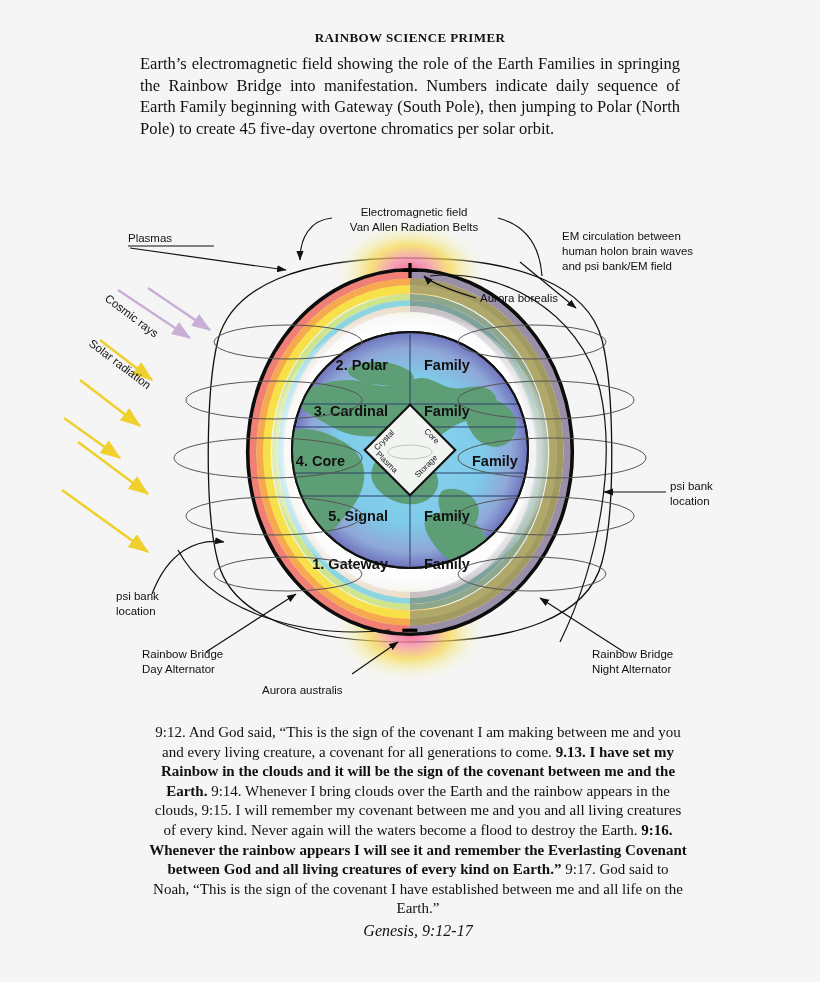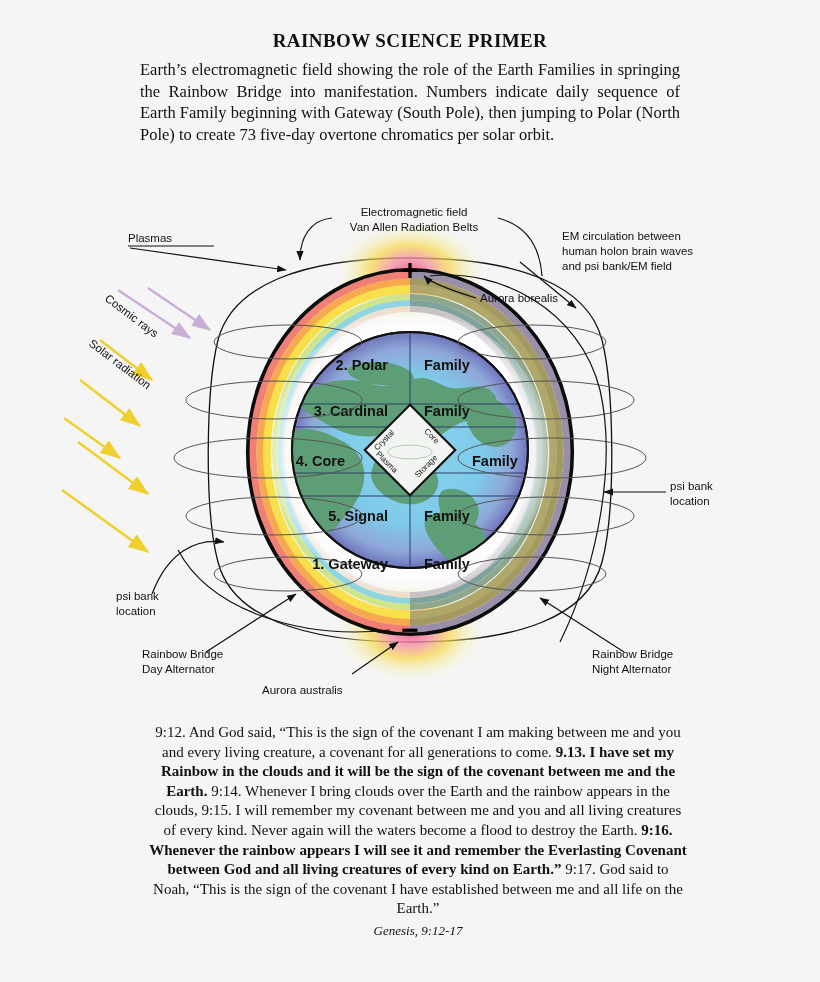--- a/index.html
+++ b/index.html
@@ -7,21 +7,21 @@
     width:820px;height:982px;position:relative;overflow:hidden;
     font-family:"Liberation Sans", sans-serif;
     color:#111;
   }
   .page{position:absolute;inset:0;}
 
   
   .header{position:absolute;left:140px;top:30px;width:540px;}
   .title{
     font-family:"Liberation Serif", serif;
-    font-weight:bold;font-size:19px;letter-spacing:.4px;
+    font-weight:bold;font-size:13px;letter-spacing:.4px;
     text-align:center;margin:0 0 7px 0;
   }
   .intro{
     font-family:"Liberation Serif", serif;
     font-size:16.5px;line-height:21.5px;text-align:justify;
     margin:0;
   }
 
   
   .diagram{position:absolute;left:0;top:190px;width:820px;height:520px;}
@@ -47,31 +47,31 @@
   
   .scripture{
     position:absolute;left:148px;top:723px;width:540px;
     font-family:"Liberation Serif", serif;
     font-size:15px;line-height:19.6px;text-align:center;
   }
   .scripture p{margin:0;}
   .scripture b{font-weight:bold;}
   .attrib{
     font-family:"Liberation Serif", serif;
-    font-style:italic;font-size:13px;text-align:center;margin-top:2px;
+    font-style:italic;font-size:16px;text-align:center;margin-top:2px;
   }
 </style>
 </head>
 <body>
 
 <div class="page">
 
   <div class="header">
     <h1 class="title">RAINBOW SCIENCE PRIMER</h1>
-    <p class="intro">Earth’s electromagnetic field showing the role of the Earth Families in springing the Rainbow Bridge into manifestation. Numbers indicate daily sequence of Earth Family beginning with Gateway (South Pole), then jumping to Polar (North Pole) to create 73 five-day overtone chromatics per solar orbit.</p>
+    <p class="intro">Earth’s electromagnetic field showing the role of the Earth Families in springing the Rainbow Bridge into manifestation. Numbers indicate daily sequence of Earth Family beginning with Gateway (South Pole), then jumping to Polar (North Pole) to create 45 five-day overtone chromatics per solar orbit.</p>
   </div>
 
   <div class="diagram">
     <svg width="820" height="520" viewBox="0 0 820 520" xmlns="http://www.w3.org/2000/svg">
       <defs>
 
         <radialGradient id="earthGrad" cx="50%" cy="50%" r="50%">
           <stop offset="0%" stop-color="#8ad3ef"></stop>
           <stop offset="62%" stop-color="#7ecbe9"></stop>
           <stop offset="86%" stop-color="#8fa8d8"></stop>

